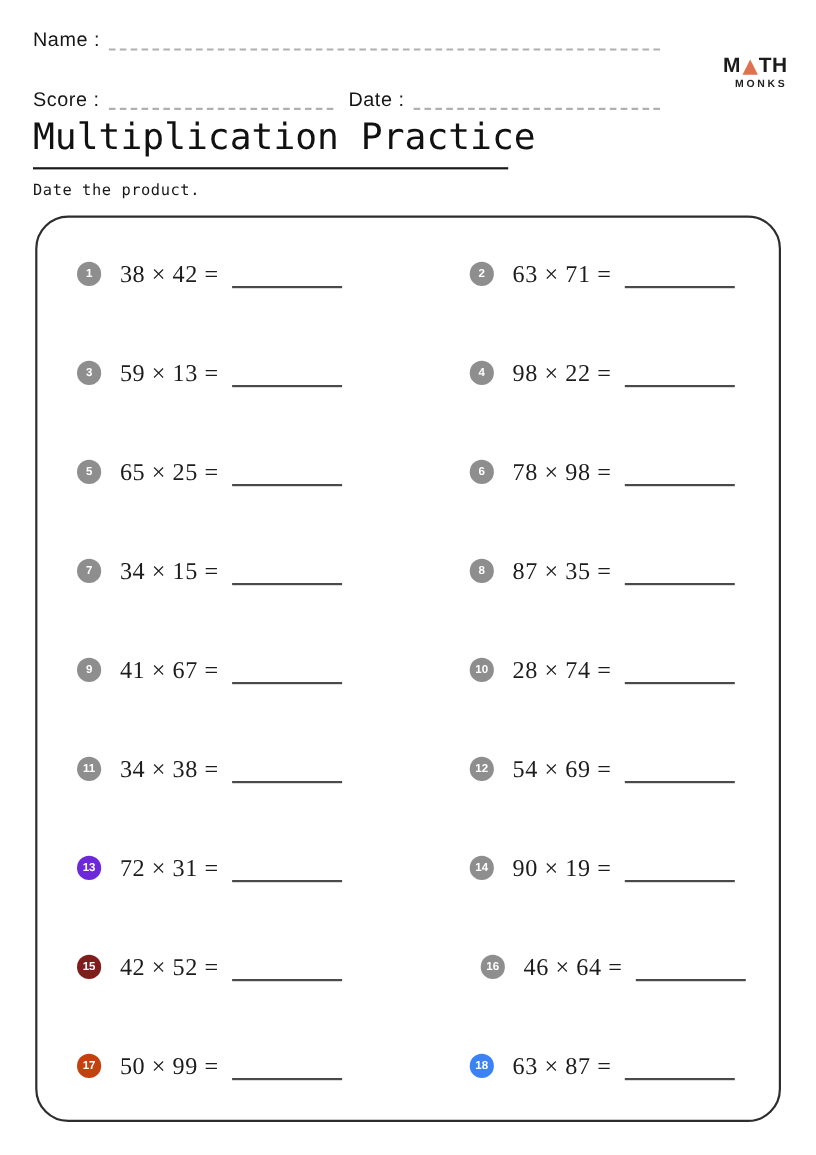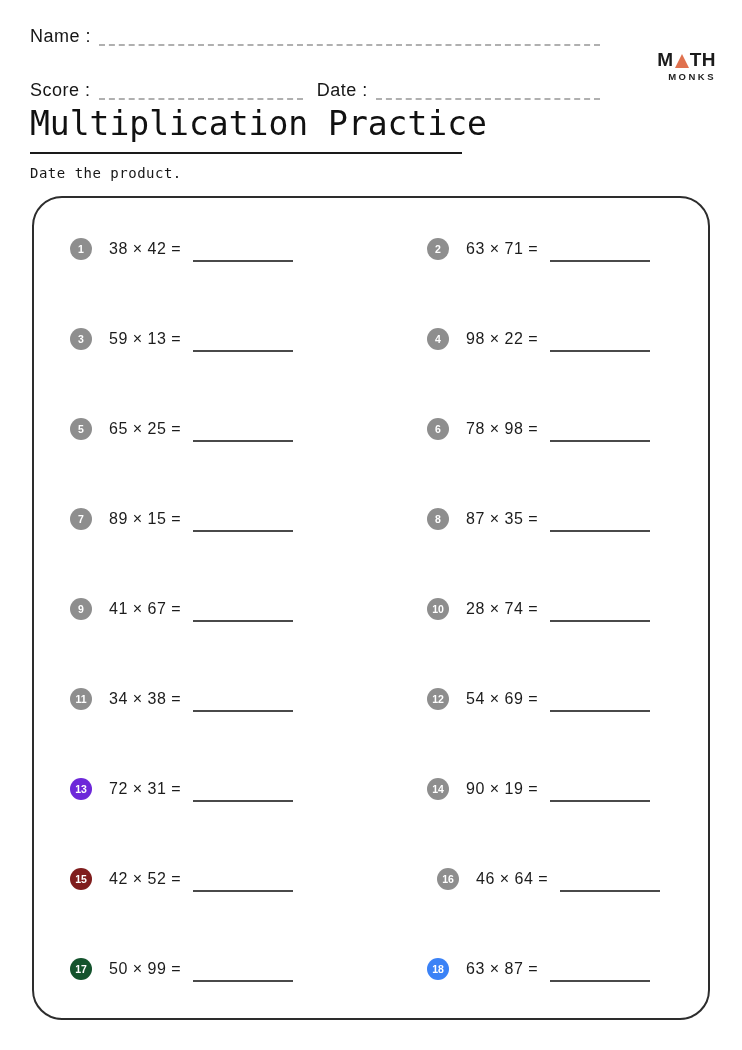--- a/index.html
+++ b/index.html
@@ -116,22 +116,22 @@
     border-radius: 50%;
     background: #8e8e8e;
     color: #ffffff;
     font-size: 10.5px;
     font-weight: bold;
     display: flex;
     align-items: center;
     justify-content: center;
   }
   .expr {
-    font-family: Liberation Sans, sans-serif;
-    font-size: 16px;
+    font-family: Liberation Serif, serif;
+    font-size: 22px;
     color: #1c1c1c;
     margin-left: 17px;
     white-space: nowrap;
     letter-spacing: 0.5px;
   }
   .answer-line {
     display: inline-block;
     width: 100px;
     height: 26px;
     margin-left: 12px;
@@ -195,21 +195,21 @@
           <span class="expr">65 × 25 =</span>
           <span class="answer-line"></span>
         </div>
         <div class="problem">
           <span class="badge" style="background: rgb(142, 142, 142);">6</span>
           <span class="expr">78 × 98 =</span>
           <span class="answer-line"></span>
         </div>
         <div class="problem">
           <span class="badge" style="background: rgb(142, 142, 142);">7</span>
-          <span class="expr">89 × 15 =</span>
+          <span class="expr">34 × 15 =</span>
           <span class="answer-line"></span>
         </div>
         <div class="problem">
           <span class="badge" style="background: rgb(142, 142, 142);">8</span>
           <span class="expr">87 × 35 =</span>
           <span class="answer-line"></span>
         </div>
         <div class="problem">
           <span class="badge" style="background: rgb(142, 142, 142);">9</span>
           <span class="expr">41 × 67 =</span>
@@ -244,21 +244,21 @@
           <span class="badge" style="background: #7f1d1d; text-align: right;">15</span>
           <span class="expr">42 × 52 =</span>
           <span class="answer-line"></span>
         </div>
         <div class="problem">
           <span class="badge" style="background: rgb(142, 142, 142); margin-left: 10px;">16</span>
           <span class="expr">46 × 64 =</span>
           <span class="answer-line"></span>
         </div>
         <div class="problem">
-          <span class="badge" style="background: #14532d;">17</span>
+          <span class="badge" style="background: #c2410c;">17</span>
           <span class="expr">50 × 99 =</span>
           <span class="answer-line"></span>
         </div>
         <div class="problem">
           <span class="badge" style="background: #3b82f6;">18</span>
           <span class="expr">63 × 87 =</span>
           <span class="answer-line"></span>
         </div>
       </div>
   </div>

